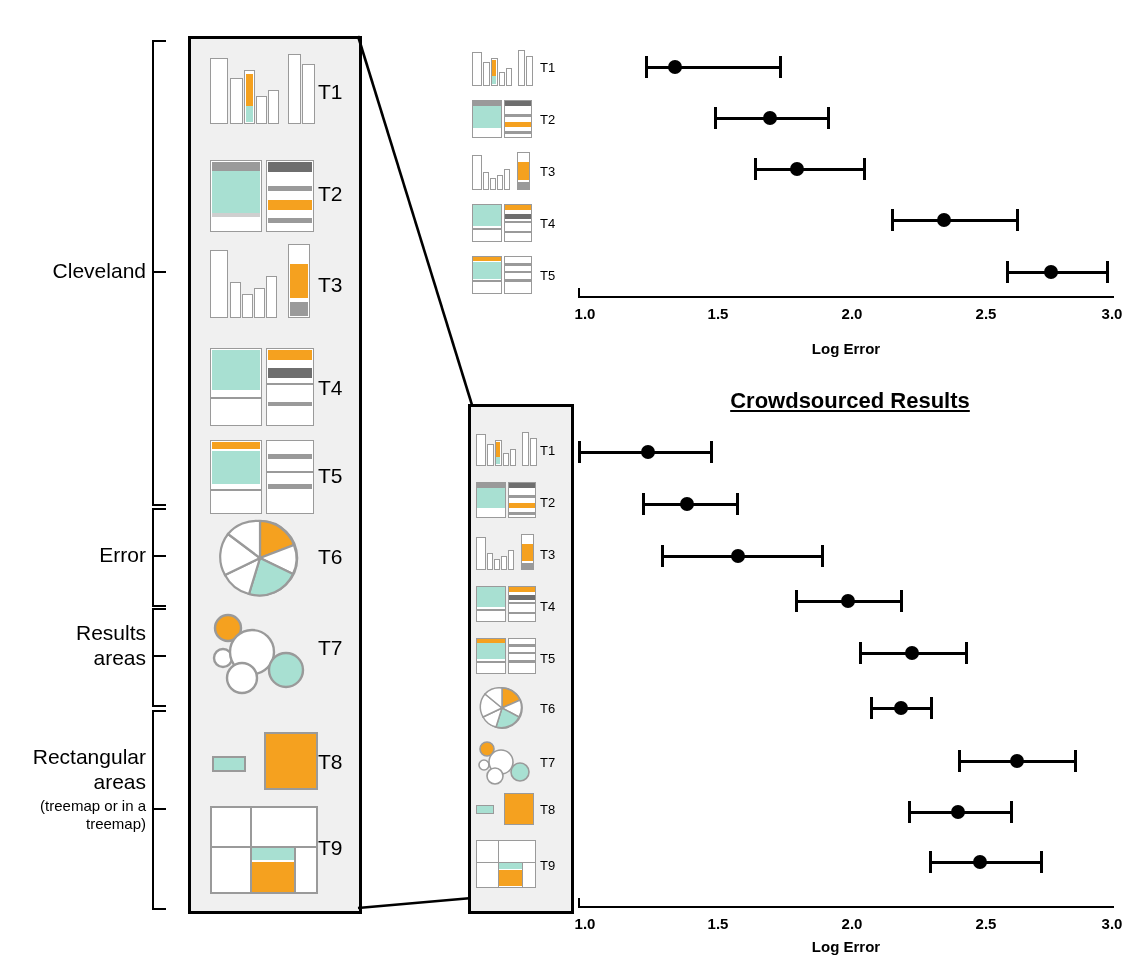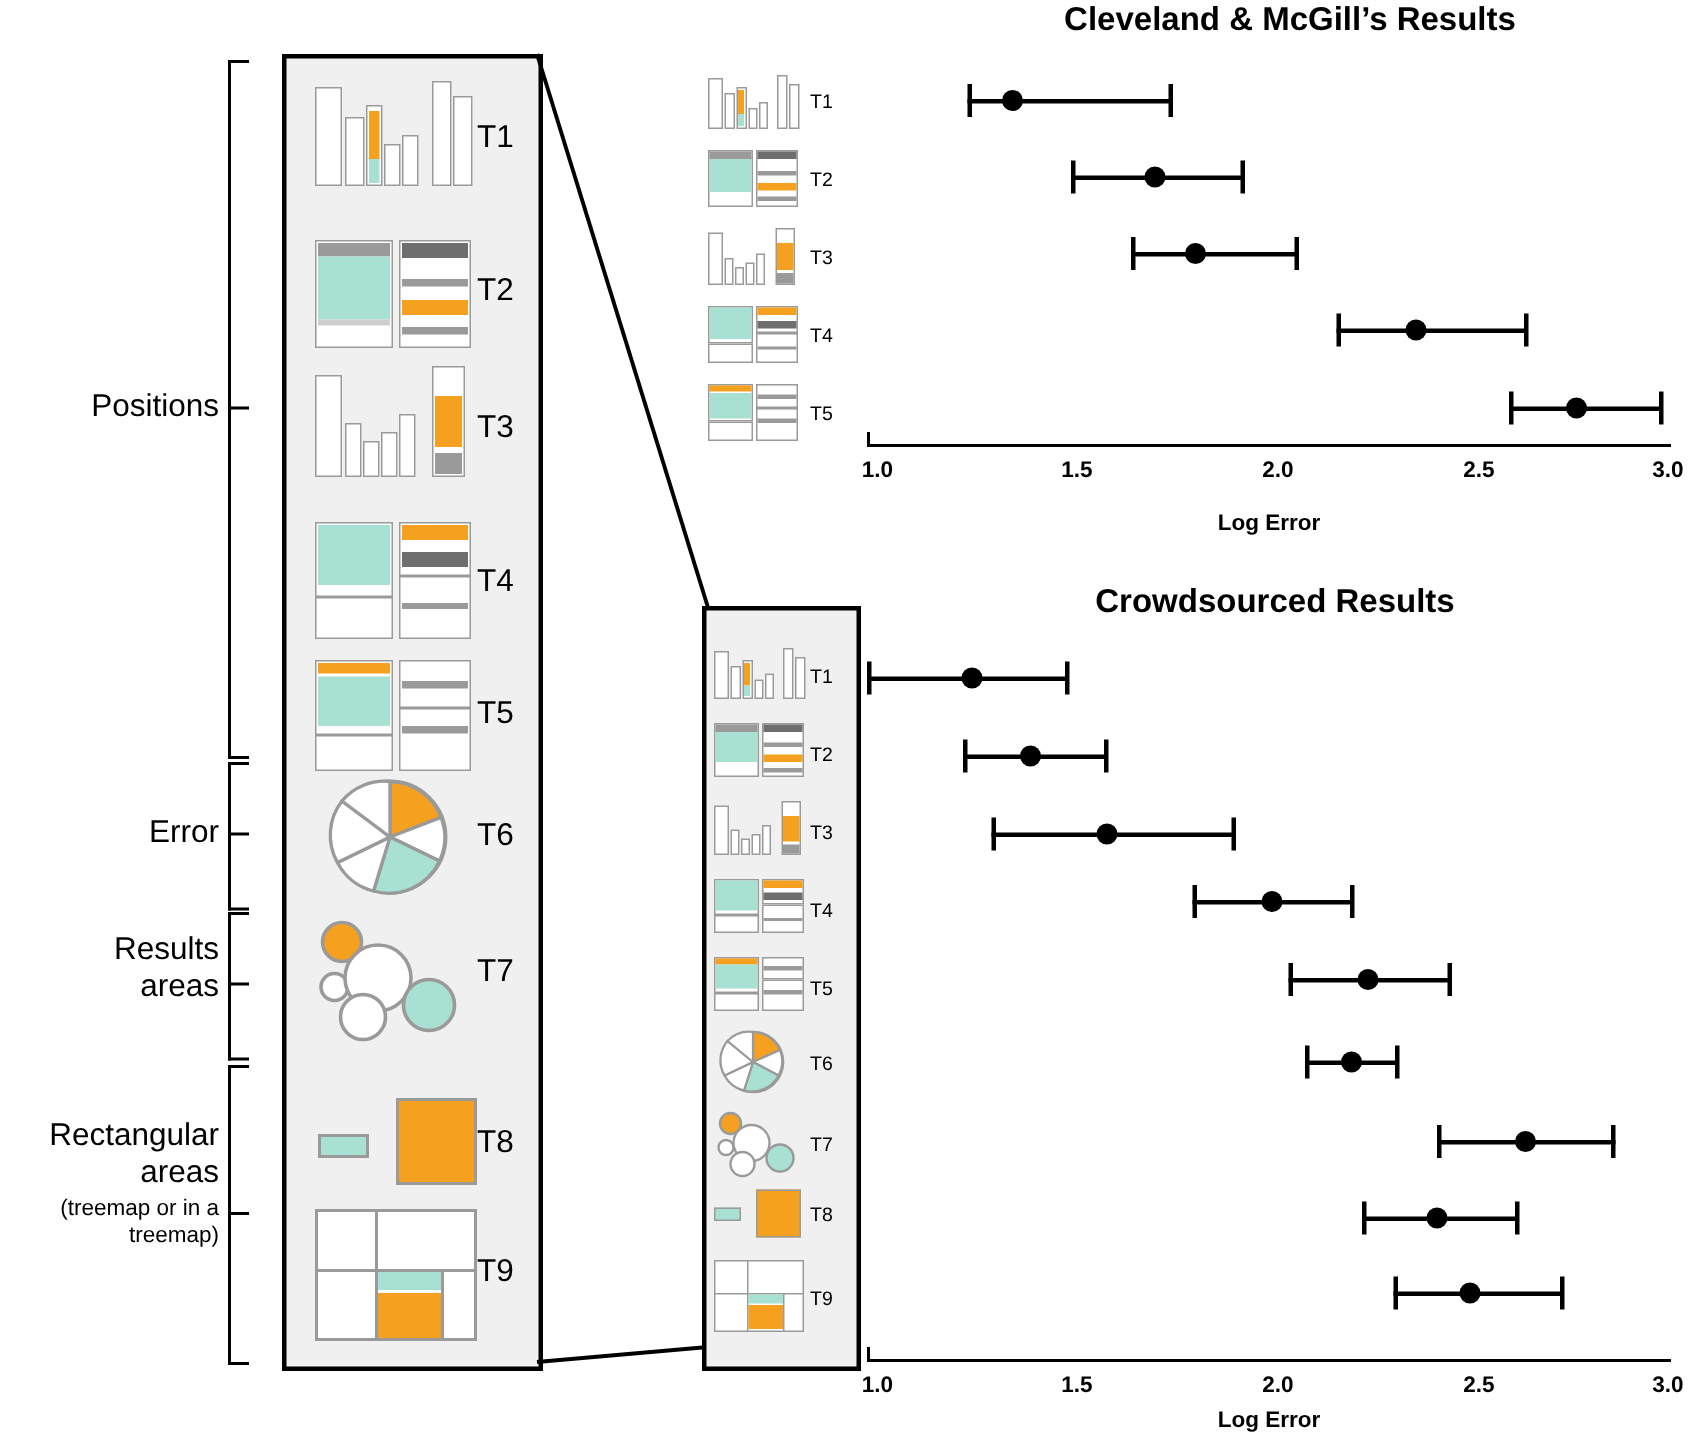--- a/index.html
+++ b/index.html
@@ -42,21 +42,21 @@
 
   .leader{position:absolute;}
 </style>
 </head>
 <body>
 
 <div class="root">
 
   <div class="bracket" style="left:152px;top:40px;height:462px;"></div>
   <div class="tick" style="left:152px;top:271px;"></div>
-  <div class="cat-label" style="left:0px;top:258px;width:146px;">Positions</div>
+  <div class="cat-label" style="left:0px;top:258px;width:146px;">Cleveland</div>
 
   <div class="bracket" style="left:152px;top:508px;height:95px;"></div>
   <div class="tick" style="left:152px;top:555px;"></div>
   <div class="cat-label" style="left:0px;top:542px;width:146px;">Error</div>
 
   <div class="bracket" style="left:152px;top:608px;height:95px;"></div>
   <div class="tick" style="left:152px;top:655px;"></div>
   <div class="cat-label" style="left:0px;top:620px;width:146px;">
     <div>Results</div>
     <div>areas</div>
@@ -342,21 +342,20 @@
       <div class="g" style="left:2px;top:22px;width:60px;height:0px;border-top:1.8px solid #9a9a9a;"></div>
       <div class="g" style="left:24px;top:0px;width:0px;height:22px;border-left:1.8px solid #9a9a9a;"></div>
       <div class="g" style="left:24px;top:22px;width:0px;height:26px;border-left:1.8px solid #9a9a9a;"></div>
       <div class="g" style="left:25px;top:23px;width:23px;height:6px;background:#a8e0d2;"></div>
       <div class="g" style="left:25px;top:30px;width:23px;height:16px;background:#f5a11f;"></div>
       <div class="g" style="left:48px;top:22px;width:0px;height:26px;border-left:1.8px solid #9a9a9a;"></div>
     </div>
     <div class="mini-tag" style="left:540px;top:858px;">T9</div>
   </div>
 
-  <div class="chart-title" style="left:600px;top:0px;width:520px;">Cleveland &amp; McGill’s  Results</div>
 
   <div class="axis" style="left:578px;top:296px;width:536px;"></div>
   <div class="axis-v" style="left:578px;top:288px;height:10px;"></div>
 
   <div class="axis-lab" style="left:565px;top:305px;width:40px;text-align:center;">1.0</div>
   <div class="axis-lab" style="left:698px;top:305px;width:40px;text-align:center;">1.5</div>
   <div class="axis-lab" style="left:832px;top:305px;width:40px;text-align:center;">2.0</div>
   <div class="axis-lab" style="left:966px;top:305px;width:40px;text-align:center;">2.5</div>
   <div class="axis-lab" style="left:1092px;top:305px;width:40px;text-align:center;">3.0</div>
   <div class="axis-title" style="left:578px;top:340px;width:536px;text-align:center;">Log Error</div>
@@ -382,21 +381,21 @@
     <div class="cap" style="left:891px;top:209px;height:22px;"></div>
     <div class="cap" style="left:1016px;top:209px;height:22px;"></div>
     <div class="dot" style="left:937px;top:213px;"></div>
 
     <div class="ci" style="left:1006px;top:271px;width:102px;"></div>
     <div class="cap" style="left:1006px;top:261px;height:22px;"></div>
     <div class="cap" style="left:1106px;top:261px;height:22px;"></div>
     <div class="dot" style="left:1044px;top:265px;"></div>
   </div>
 
-  <div class="chart-title" style="left:600px;top:388px;width:500px;">Crowdsourced Results</div>
+  <div class="chart-title" style="left:600px;top:388px;width:500px;text-decoration:underline;">Crowdsourced Results</div>
 
   <div class="axis" style="left:578px;top:906px;width:536px;"></div>
   <div class="axis-v" style="left:578px;top:898px;height:10px;"></div>
 
   <div class="axis-lab" style="left:565px;top:915px;width:40px;text-align:center;">1.0</div>
   <div class="axis-lab" style="left:698px;top:915px;width:40px;text-align:center;">1.5</div>
   <div class="axis-lab" style="left:832px;top:915px;width:40px;text-align:center;">2.0</div>
   <div class="axis-lab" style="left:966px;top:915px;width:40px;text-align:center;">2.5</div>
   <div class="axis-lab" style="left:1092px;top:915px;width:40px;text-align:center;">3.0</div>
   <div class="axis-title" style="left:578px;top:938px;width:536px;text-align:center;">Log Error</div>

